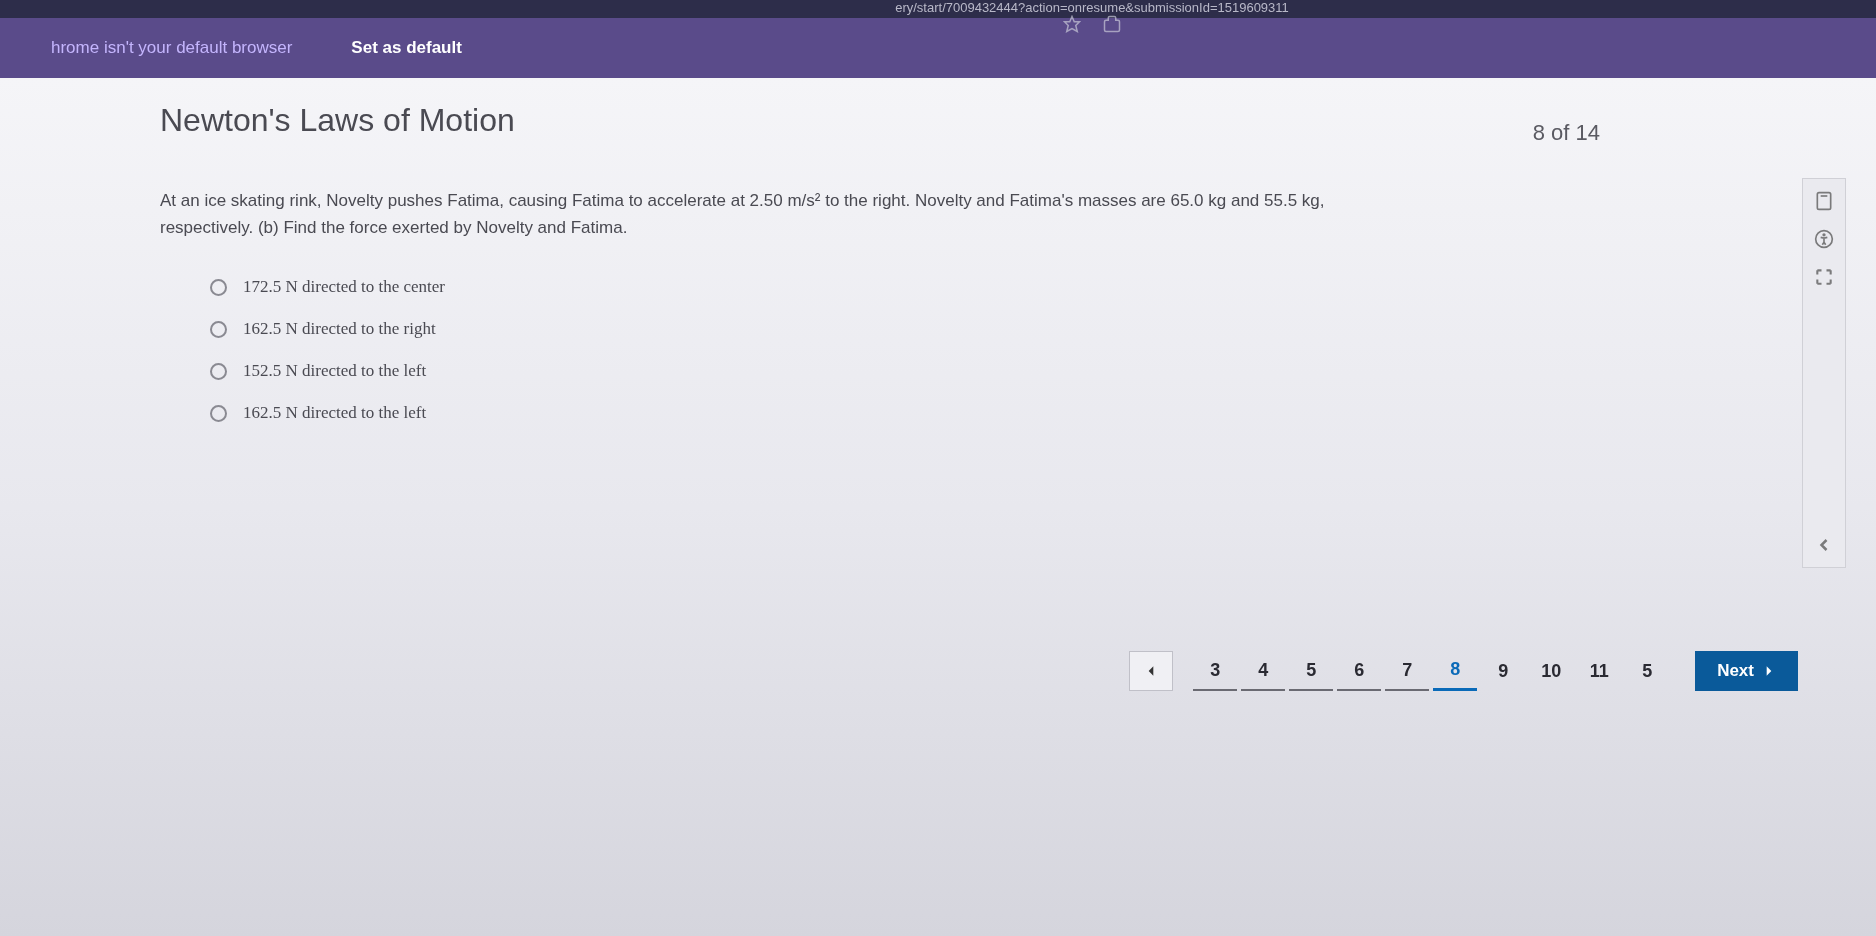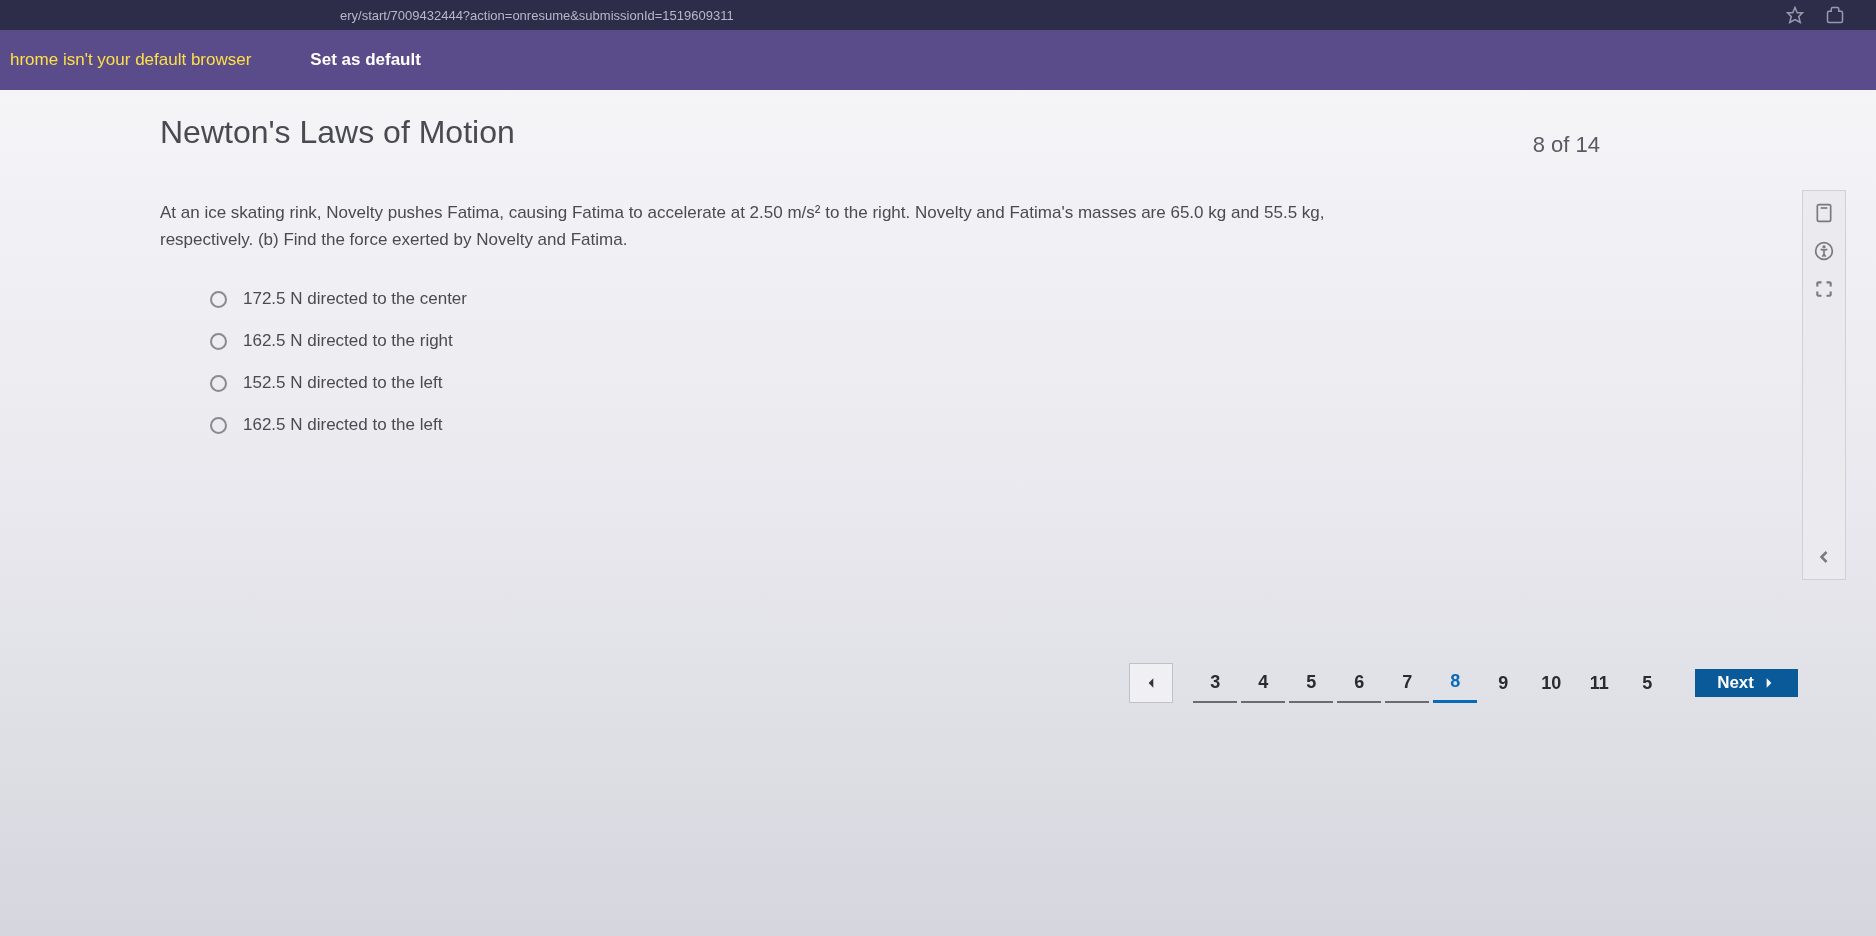--- a/index.html
+++ b/index.html
@@ -9,50 +9,52 @@
       font-family: Arial, Helvetica, sans-serif;
     }
     body {
       background: #2a2a3a;
       width: 1876px;
       height: 936px;
       overflow: hidden;
     }
     .url-bar {
       background: #2d2d4a;
-      height: 30px;
+      height: 18px;
       color: #b8b8c8;
       font-size: 13px;
       padding-left: 340px;
       display: flex;
       align-items: center;
       justify-content: space-between;
       padding-right: 32px;
+      flex-direction: column;
     }
     .url-icons {
       display: flex;
       gap: 22px;
       align-items: center;
     }
     .star-icon, .ext-icon {
       width: 18px;
       height: 18px;
       opacity: 0.7;
     }
     .browser-banner {
       background: #5a4b8a;
       height: 60px;
       display: flex;
       align-items: center;
       padding-left: 10px;
       gap: 40px;
     }
     .banner-text {
-      color: #fde047;
-      font-size: 17px;
+      color: #c4b5fd;
+      font-size: 17px;
+      margin-left: 41px;
     }
     .banner-button {
       color: #ffffff;
       font-size: 17px;
       font-weight: 600;
       cursor: pointer;
       margin-left: 19px;
     }
     .content-area {
       background: linear-gradient(180deg, #f5f5f8 0%, #e8e8ee 50%, #d5d5dd 100%);
@@ -99,20 +101,21 @@
     .radio {
       width: 17px;
       height: 17px;
       border: 2px solid #8a8a92;
       border-radius: 50%;
       flex-shrink: 0;
     }
     .option-label {
       font-size: 17px;
       color: #4a4a52;
+      font-family: Liberation Serif, serif;
     }
     .side-toolbar {
       position: absolute;
       right: 30px;
       top: 100px;
       width: 44px;
       background: #eaeaef;
       border: 1px solid #d0d0d6;
       display: flex;
       flex-direction: column;
@@ -169,21 +172,21 @@
     .page-num.current {
       border-bottom: 3px solid #0a6ab8;
       color: #0a6ab8;
     }
     .page-num.no-border {
       border-bottom: none;
     }
     .next-button {
       background: #0a5a9a;
       color: #ffffff;
-      height: 28px;
+      height: 40px;
       padding: 0 22px;
       display: flex;
       align-items: center;
       gap: 8px;
       font-size: 17px;
       font-weight: 600;
       cursor: pointer;
       margin-left: 24px;
     }
     .page-text {

